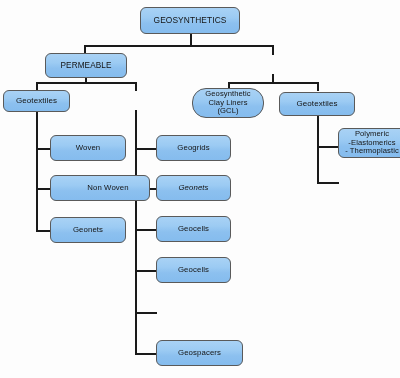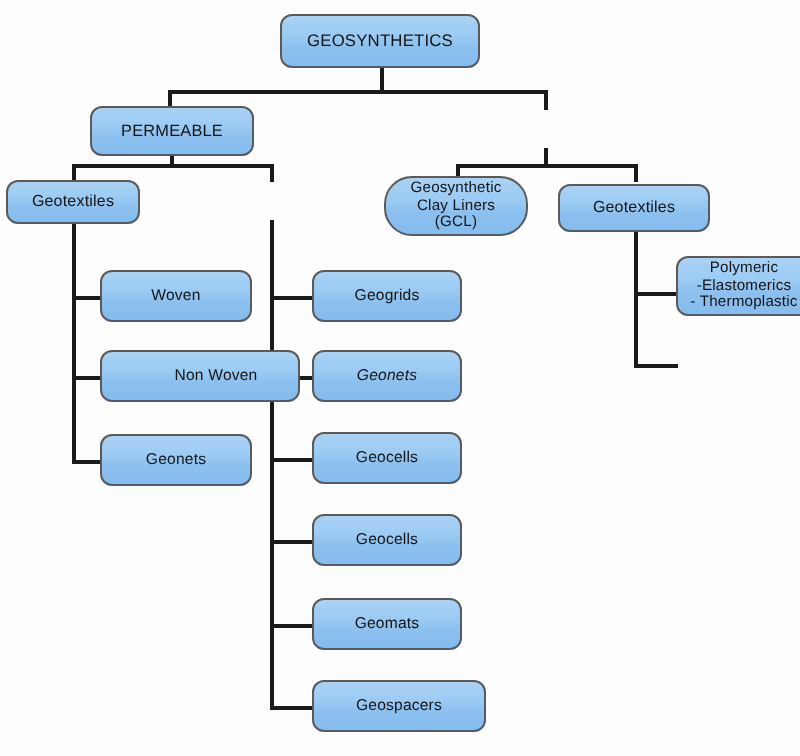--- a/index.html
+++ b/index.html
@@ -138,23 +138,20 @@
   </div>
 
   <div class="node fs-leaf" style="left:156px; top:216px; width:75px; height:26px;">
     <span class="lbl">Geocells</span>
   </div>
 
   <div class="node fs-leaf" style="left:156px; top:257px; width:75px; height:26px;">
     <span class="lbl">Geocells</span>
   </div>
 
-  <div class="node fs-leaf" style="left:156px; top:299px; width:75px; height:26px;">
-    <span class="lbl">Geomats</span>
-  </div>
 
   <div class="node fs-leaf" style="left:156px; top:340px; width:87px; height:26px;">
     <span class="lbl">Geospacers</span>
   </div>
 
   <div class="node fs-multi" style="left:338px; top:128px; width:68px; height:30px;">
     <span class="lbl">Polymeric
 -Elastomerics
 - Thermoplastic</span>
   </div>

